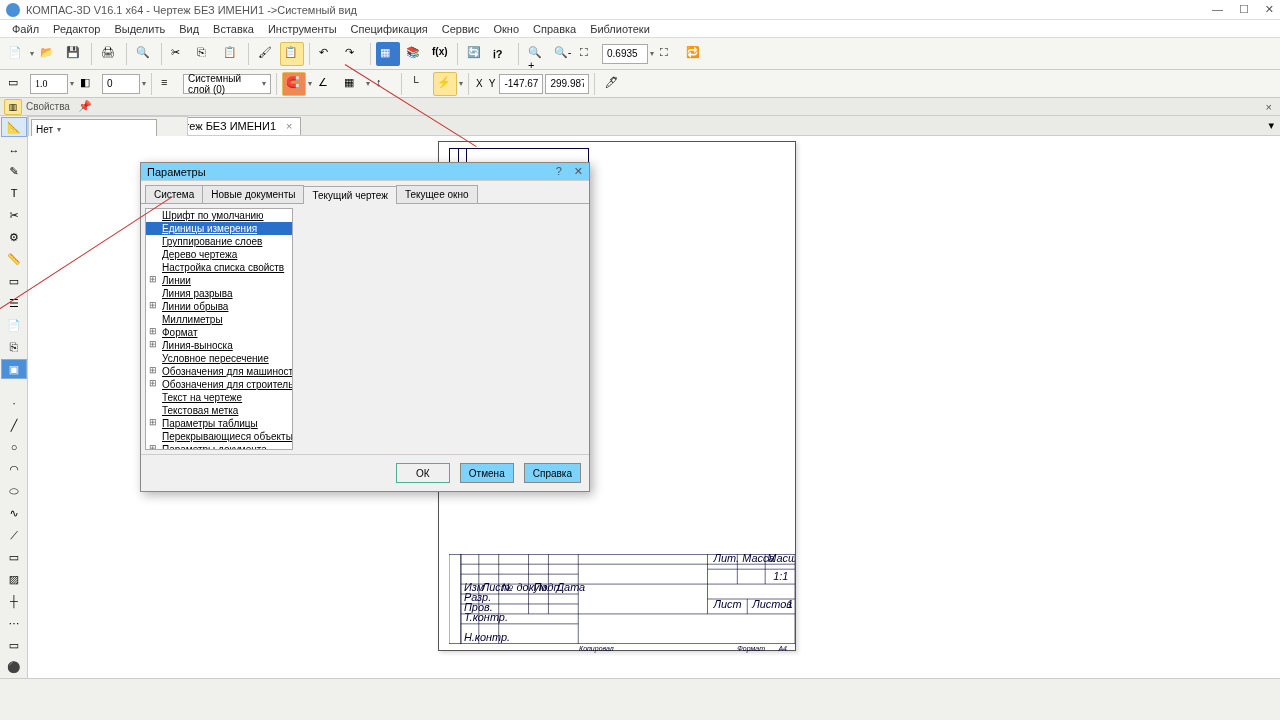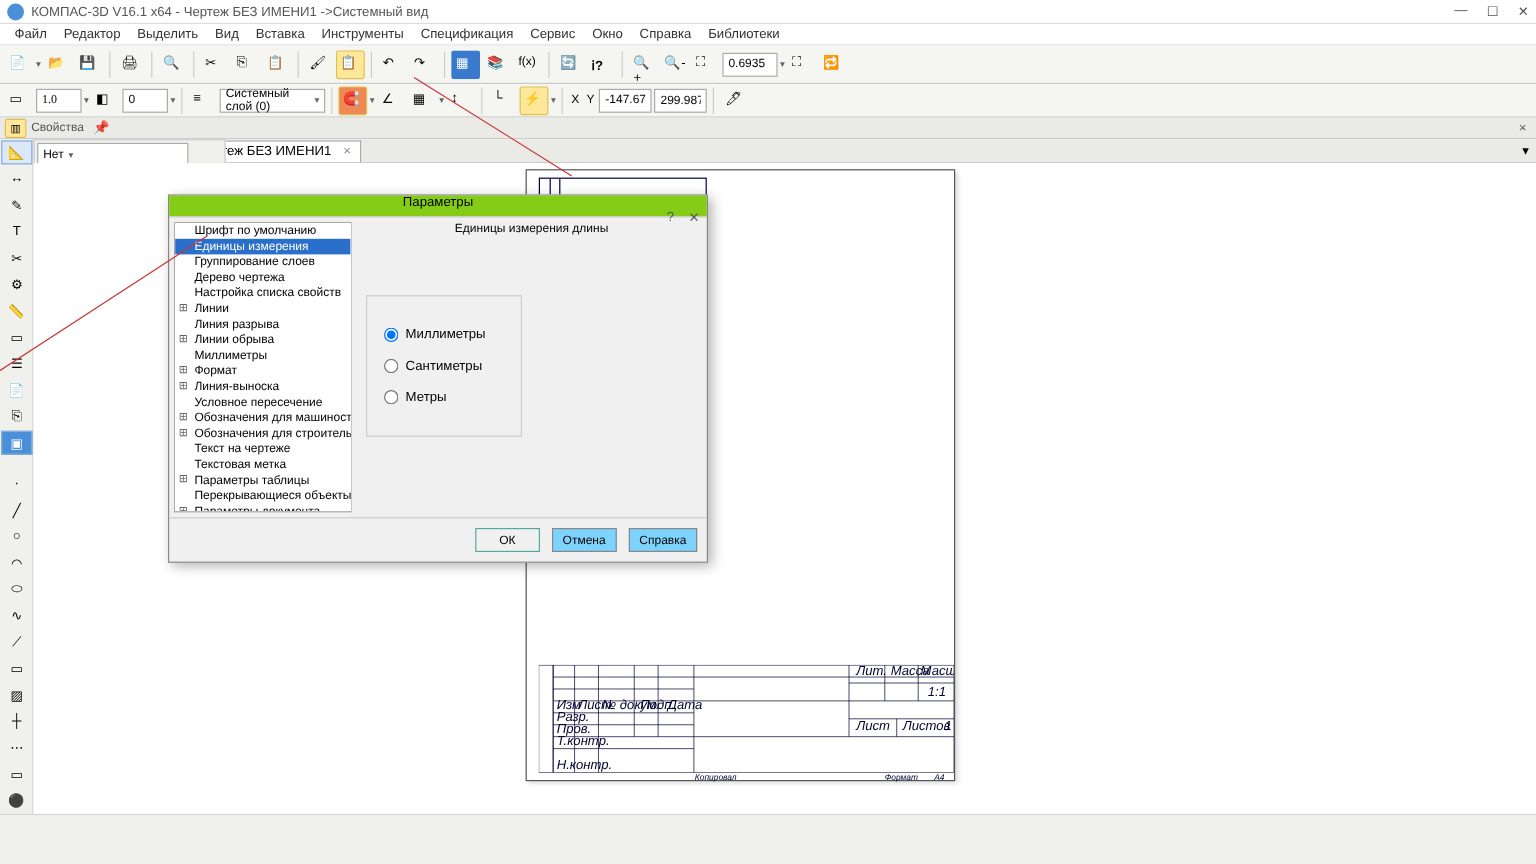--- a/index.html
+++ b/index.html
@@ -54,28 +54,28 @@
 
 .canvas { position: absolute; left: 0; top: 20px; right: 0; bottom: 0; background: #fff; }
 .paper { position: absolute; left: 410px; top: 5px; width: 358px; height: 510px; background: #fff; border: 1px solid #555; box-shadow: 2px 2px 4px rgba(0,0,0,0.15); }
 .paper .top-tbl { position:absolute; left:10px; top:6px; width:140px; height:24px; border:1px solid #004; }
 .paper .top-tbl::before { content:""; position:absolute; left:8px; top:0; bottom:0; width:1px; background:#004; }
 .paper .top-tbl::after { content:""; position:absolute; left:16px; top:0; bottom:0; width:1px; background:#004; }
 .paper .title-block { position: absolute; bottom: 6px; left: 10px; right: 0; height: 90px; }
 
 
 .dialog { position: absolute; left: 140px; top: 162px; width: 450px; background: #f0f0f0; border: 1px solid #888; box-shadow: 3px 3px 10px rgba(0,0,0,0.3); }
-.dialog .dlg-title { height: 18px; background: #84cc16; border-bottom: 1px solid #ccc; display: flex; align-items: center; padding: 0 6px; font-size: 11px; flex-direction: column; }
+.dialog .dlg-title { height: 18px; background: #7dd3fc; border-bottom: 1px solid #ccc; display: flex; align-items: center; padding: 0 6px; font-size: 11px; }
 .dialog .dlg-title .dlg-controls { margin-left: auto; display: flex; gap: 12px; color: #555; cursor: pointer; }
 .dialog .dlg-tabs { display: flex; background: #f0f0f0; padding-top: 4px; padding-left: 4px; gap: 0; border-bottom: 1px solid #aaa; }
 .dialog .dlg-tab { padding: 3px 8px; font-size: 10px; border: 1px solid #aaa; border-bottom: none; background: #e8e8e8; cursor: pointer; margin-right: -1px; }
 .dialog .dlg-tab.active { background: #f0f0f0; position: relative; top: 1px; }
 .dialog .dlg-body { display: flex; height: 250px; }
 .dialog .tree { width: 148px; background: #fff; border: 1px solid #aaa; margin: 4px; overflow-y: scroll; position: relative; }
-.dialog .tree-item { padding: 1px 2px 1px 16px; font-size: 10px; cursor: pointer; white-space: nowrap; position: relative; }
+.dialog .tree-item { padding: 1px 2px 1px 16px; font-size: 10px; cursor: pointer; white-space: nowrap; position: relative; text-decoration: underline; }
 .dialog .tree-item.expandable::before { content: "⊞"; position: absolute; left: 3px; top: 0; font-size: 9px; color: #666; }
 .dialog .tree-item.selected { background: #2a6fc9; color: #fff; }
 .dialog .right-pane { flex: 1; padding: 4px 8px; }
 .dialog .right-title { text-align: center; font-size: 10px; margin-bottom: 8px; }
 .dialog .radio-group { border: 1px solid #ccc; padding: 12px 14px; margin-top: 50px; width: 130px; }
 .dialog .radio-opt { display: flex; align-items: center; gap: 6px; margin: 14px 0; font-size: 10px; cursor: pointer; }
 .dialog .radio-opt input { width: 12px; height: 12px; }
 .dialog .dlg-footer { display: flex; justify-content: flex-end; gap: 10px; padding: 8px; border-top: 1px solid #ccc; }
 .dialog .dlg-btn { min-width: 54px; height: 20px; border: 1px solid #888; background: #7dd3fc; cursor: pointer; font-size: 10px; padding: 0 8px; }
 .dialog .dlg-btn.primary { border: 1px solid #5a9; background: #f0f0f0; }
@@ -160,21 +160,21 @@
       <span class="ic">↷</span>
     </div>
   <div class="toolbar-sep"></div>
   <div class="toolbar-btn" style="background:#3a7acc">
       <span class="ic" style="color:#fff">▦</span>
     </div>
   <div class="toolbar-btn">
       <span class="ic">📚</span>
     </div>
   <div class="toolbar-btn">
-      <span class="ic" style="font-size:10px;font-weight:normal">f(x)</span>
+      <span class="ic" style="font-size:10px;font-weight:bold">f(x)</span>
     </div>
   <div class="toolbar-sep"></div>
   <div class="toolbar-btn">
       <span class="ic">🔄</span>
     </div>
   <div class="toolbar-btn">
       <span class="ic" style="font-weight:bold">ℹ?</span>
     </div>
   <div class="toolbar-sep"></div>
   <div class="toolbar-btn">
@@ -370,20 +370,26 @@
 <div class="bottom-space"></div>
 
 <div class="dialog">
   <div class="dlg-title">
     <span>Параметры</span>
     <div class="dlg-controls">
       <span>?</span>
       <span>✕</span>
     </div>
   </div>
+  <div class="dlg-tabs">
+    <div class="dlg-tab">Система</div>
+    <div class="dlg-tab">Новые документы</div>
+    <div class="dlg-tab active">Текущий чертеж</div>
+    <div class="dlg-tab">Текущее окно</div>
+  </div>
   <div class="dlg-body">
     <div class="tree" id="tree">
         <div class="tree-item">Шрифт по умолчанию</div>
         <div class="tree-item selected">Единицы измерения</div>
         <div class="tree-item">Группирование слоев</div>
         <div class="tree-item">Дерево чертежа</div>
         <div class="tree-item">Настройка списка свойств</div>
         <div class="tree-item expandable">Линии</div>
         <div class="tree-item">Линия разрыва</div>
         <div class="tree-item expandable">Линии обрыва</div>
@@ -392,36 +398,19 @@
         <div class="tree-item expandable">Линия-выноска</div>
         <div class="tree-item">Условное пересечение</div>
         <div class="tree-item expandable">Обозначения для машиностроения</div>
         <div class="tree-item expandable">Обозначения для строительства</div>
         <div class="tree-item">Текст на чертеже</div>
         <div class="tree-item">Текстовая метка</div>
         <div class="tree-item expandable">Параметры таблицы</div>
         <div class="tree-item">Перекрывающиеся объекты</div>
         <div class="tree-item expandable">Параметры документа</div>
       </div>
-    <div class="right-pane">
-      <div class="right-title">Единицы измерения длины</div>
-      <div class="radio-group">
-        <label class="radio-opt">
-            <input type="radio" name="u" checked="" style="">
-            <span>Миллиметры</span>
-          </label>
-        <label class="radio-opt">
-            <input type="radio" name="u" style="">
-            <span>Сантиметры</span>
-          </label>
-        <label class="radio-opt">
-            <input type="radio" name="u" style="">
-            <span>Метры</span>
-          </label>
-      </div>
-    </div>
   </div>
   <div class="dlg-footer">
     <button class="dlg-btn primary">ОК</button>
     <button class="dlg-btn">Отмена</button>
     <button class="dlg-btn">Справка</button>
   </div>
 </div>
 
 </body></html>

